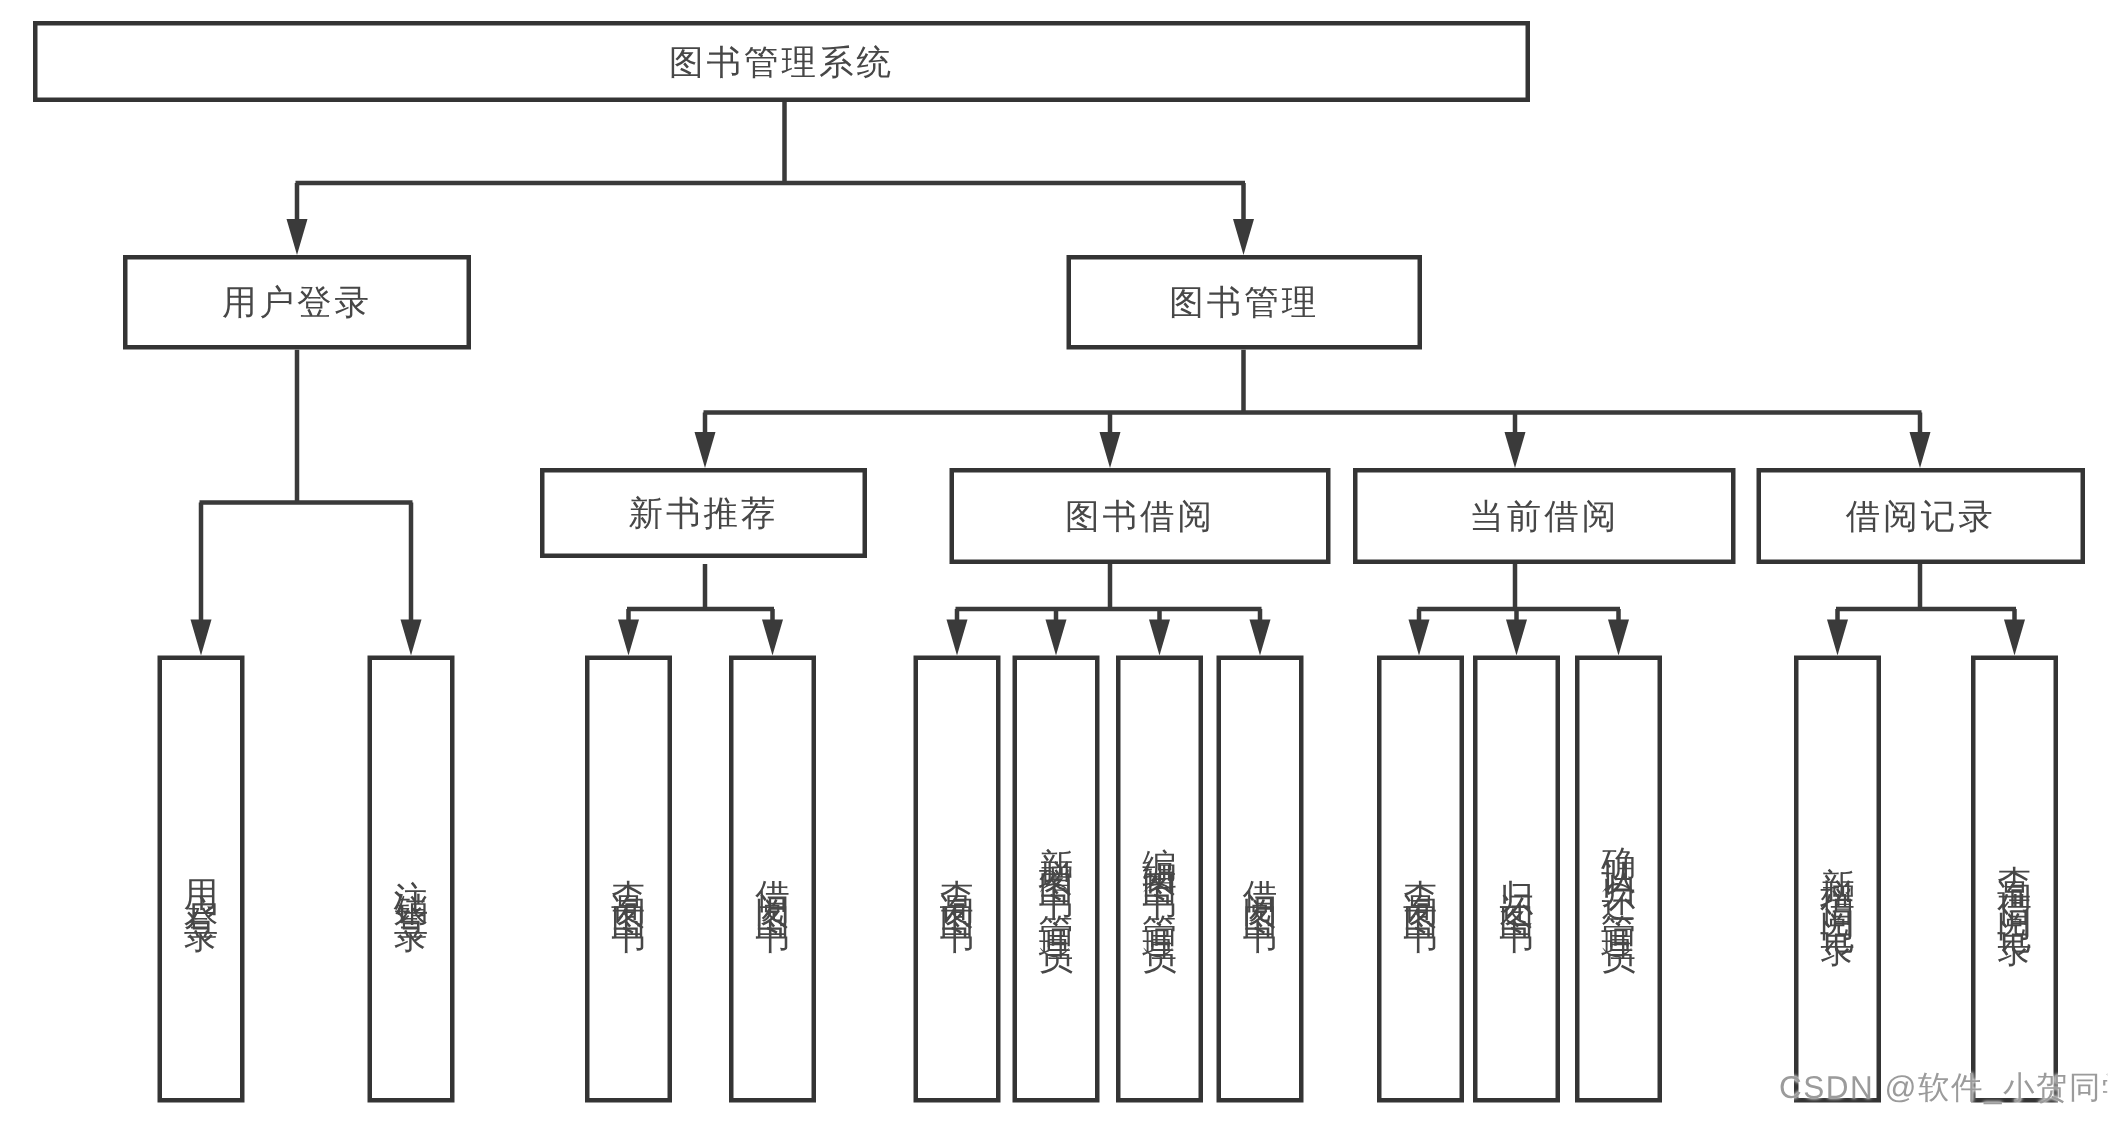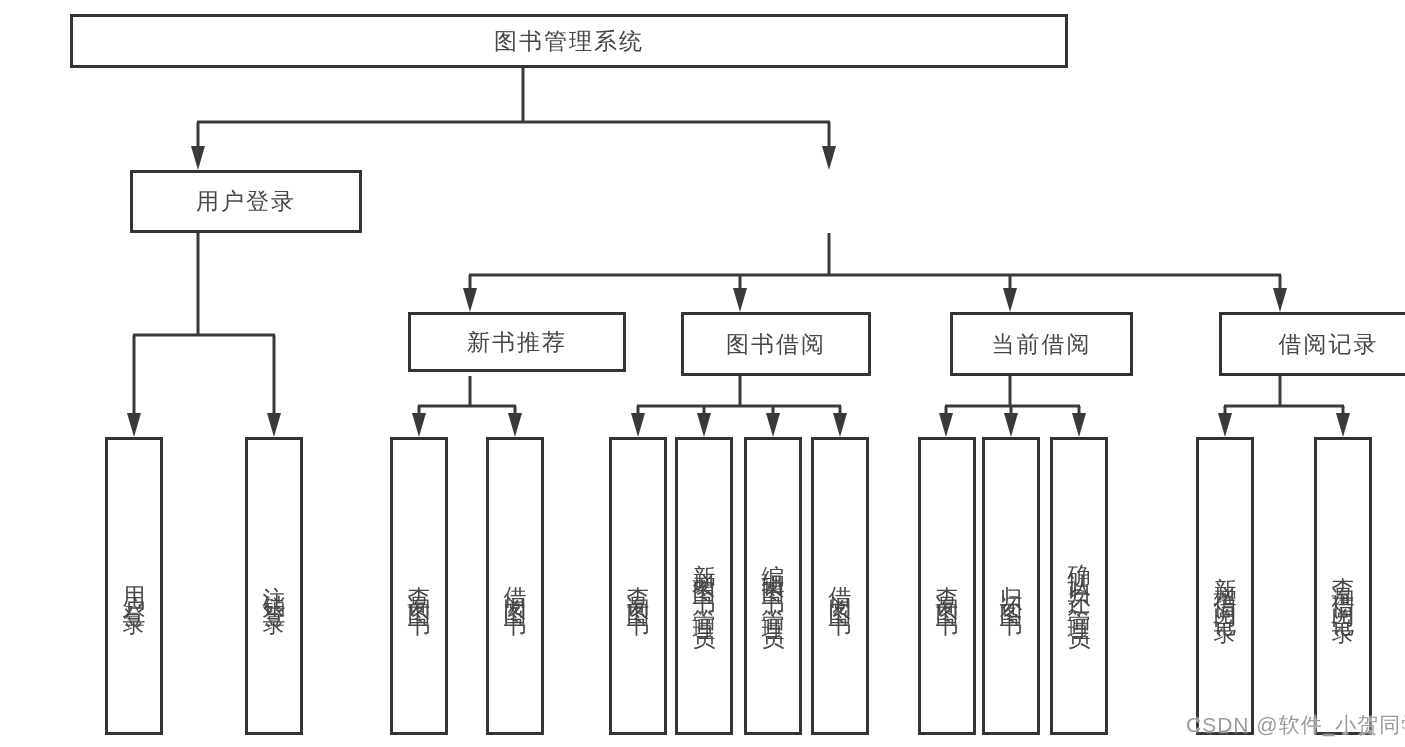--- a/index.html
+++ b/index.html
@@ -14,21 +14,20 @@
   .node{
     position:absolute;
     box-sizing:border-box;
     border:3px solid #343434;
     background:#ffffff;
     display:flex;align-items:center;justify-content:center;
     color:#474747;
     font-size:23px;
     letter-spacing:2px;
     white-space:nowrap;
-    margin-left:48px;
   }
   .vnode{
     position:absolute;
     box-sizing:border-box;
     border:3px solid #343434;
     background:#ffffff;
     display:flex;align-items:center;justify-content:center;
     color:#474747;
     font-size:23px;
   }
@@ -87,28 +86,31 @@
     </g>
   </svg>
 
   <div class="node" style="left:22px;top:14px;width:998px;height:54px;">
     <span>图书管理系统</span>
   </div>
 
   <div class="node" style="left:82px;top:170px;width:232px;height:63px;">
     <span>用户登录</span>
   </div>
+  <div class="node" style="left:711px;top:170px;width:237px;height:63px;">
+    <span>图书管理</span>
+  </div>
 
   <div class="node" style="left:360px;top:312px;width:218px;height:60px;">
     <span>新书推荐</span>
   </div>
-  <div class="node" style="left:633px;top:312px;width:190px;height:64px;">
+  <div class="node" style="left:633px;top:312px;width:254px;height:64px;">
     <span>图书借阅</span>
   </div>
-  <div class="node" style="left:902px;top:312px;width:183px;height:64px;">
+  <div class="node" style="left:902px;top:312px;width:255px;height:64px;">
     <span>当前借阅</span>
   </div>
   <div class="node" style="left:1171px;top:312px;width:219px;height:64px;">
     <span>借阅记录</span>
   </div>
 
   <div class="vnode" style="left:105px;top:437px;width:58px;height:298px;">
     <span class="vtext">用户登录</span>
   </div>
   <div class="vnode" style="left:245px;top:437px;width:58px;height:298px;">

